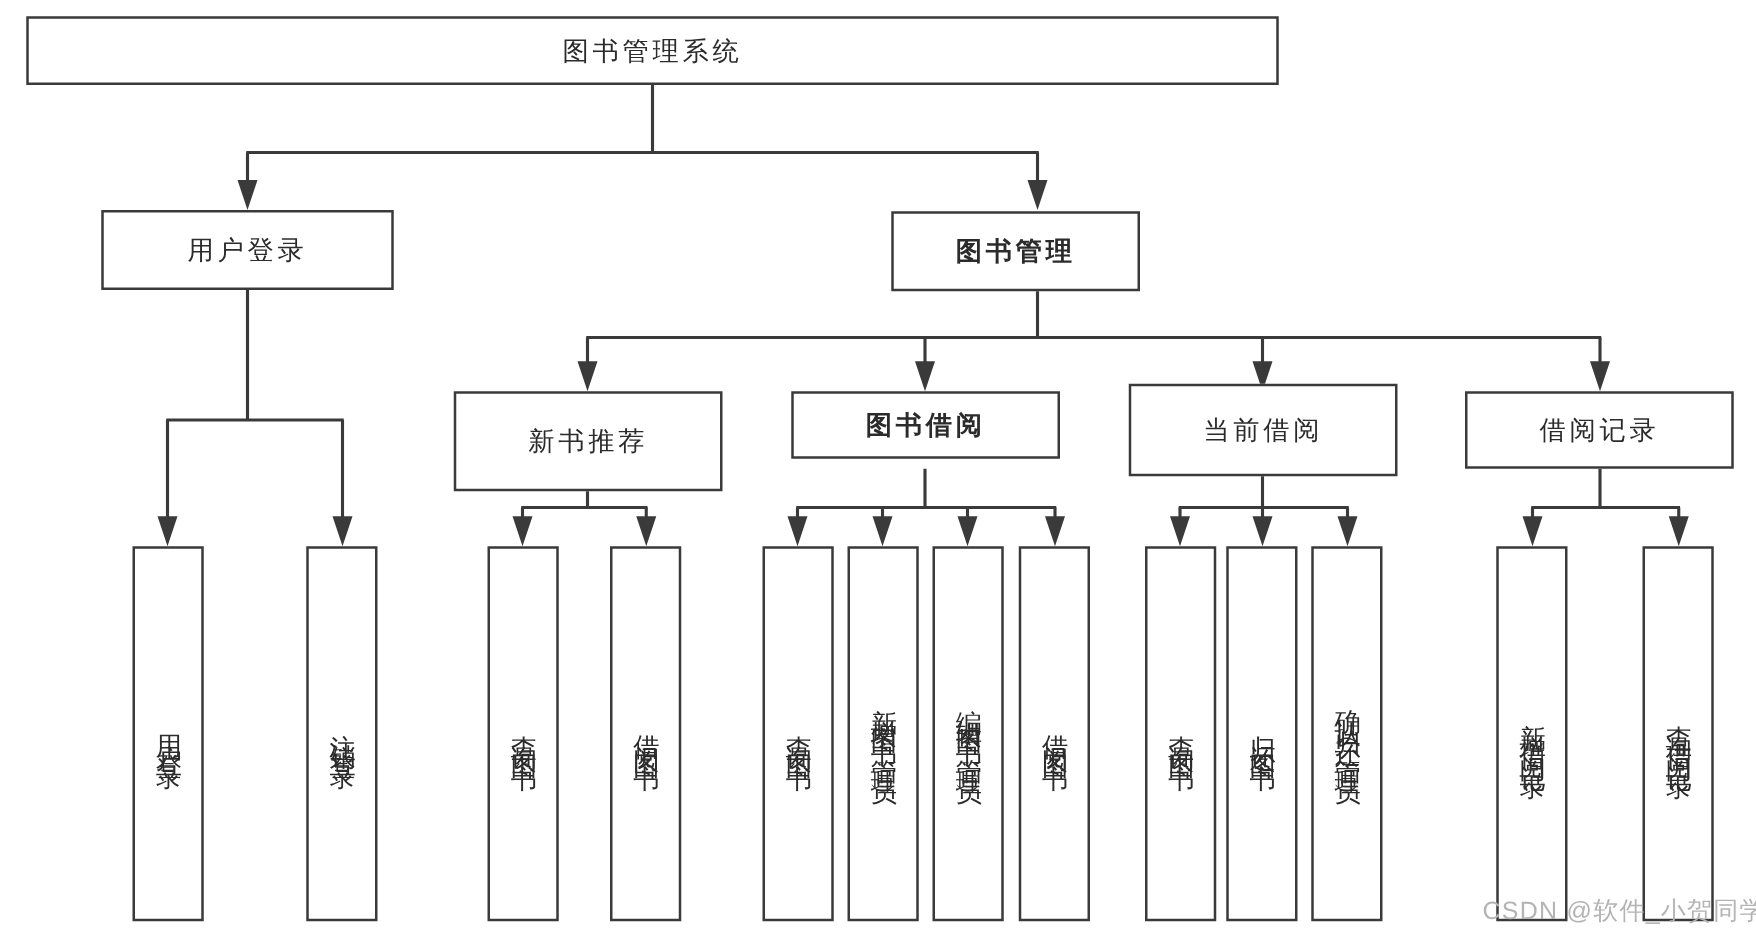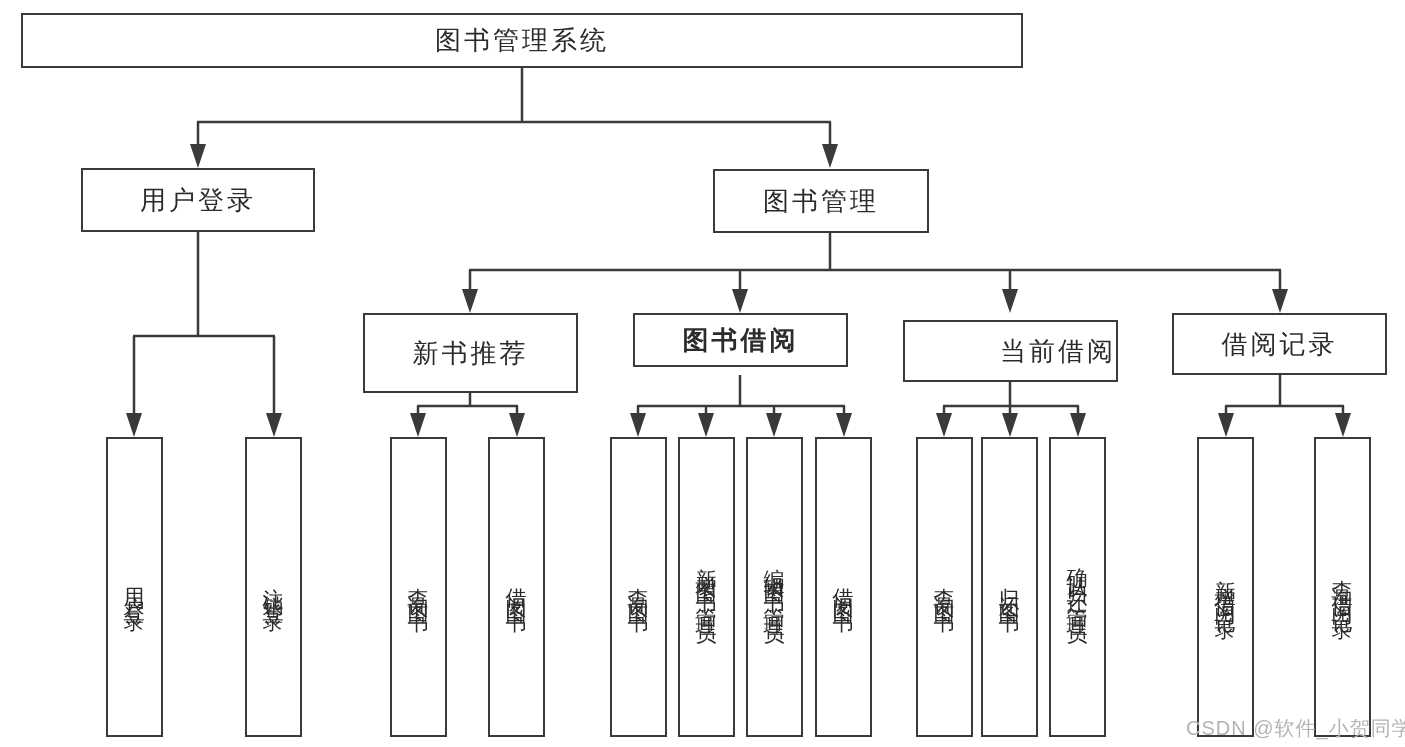--- a/index.html
+++ b/index.html
@@ -21,21 +21,21 @@
     box-sizing: border-box;
     border: 2px solid #3a3a3a;
     background: #ffffff;
     color: #2b2b2b;
     display: flex;
     align-items: center;
     justify-content: center;
     z-index: 2;
   }
   .node.h .label {
-    font-size: 26px;
+    font-size: 21px;
     letter-spacing: 3px;
     white-space: nowrap;
   }
   .node.v .label {
     writing-mode: vertical-rl;
     text-orientation: mixed;
     font-size: 21px;
     letter-spacing: 8px;
     line-height: 1.1;
     white-space: nowrap;
@@ -122,31 +122,31 @@
     </g>
   </svg>
 
   <div class="node h" style="left:21px; top:13px; width:1002px; height:55px;">
     <span class="label">图书管理系统</span>
   </div>
 
   <div class="node h" style="left:81px; top:168px; width:234px; height:64px;">
     <span class="label">用户登录</span>
   </div>
-  <div class="node h" style="left:713px; top:169px; width:216px; height:64px;">
+  <div class="node h" style="left:713px; top:169px; width:199px; height:64px;font-weight:bold;">
     <span class="label">图书管理</span>
   </div>
 
   <div class="node h" style="left:363px; top:313px; width:215px; height:80px;">
     <span class="label">新书推荐</span>
   </div>
   <div class="node h" style="left:633px; top:313px; width:215px; height:54px;font-weight:bold;">
     <span class="label">图书借阅</span>
   </div>
-  <div class="node h" style="left:903px; top:320px; width:215px; height:62px;justify-content:flex-end;">
+  <div class="node h" style="left:903px; top:307px; width:215px; height:74px;">
     <span class="label">当前借阅</span>
   </div>
   <div class="node h" style="left:1172px; top:313px; width:215px; height:62px;">
     <span class="label">借阅记录</span>
   </div>
 
   <div class="node v" style="left:106px; top:437px; width:57px; height:300px;">
     <span class="label">用户登录</span>
   </div>
   <div class="node v" style="left:245px; top:437px; width:57px; height:300px;">

